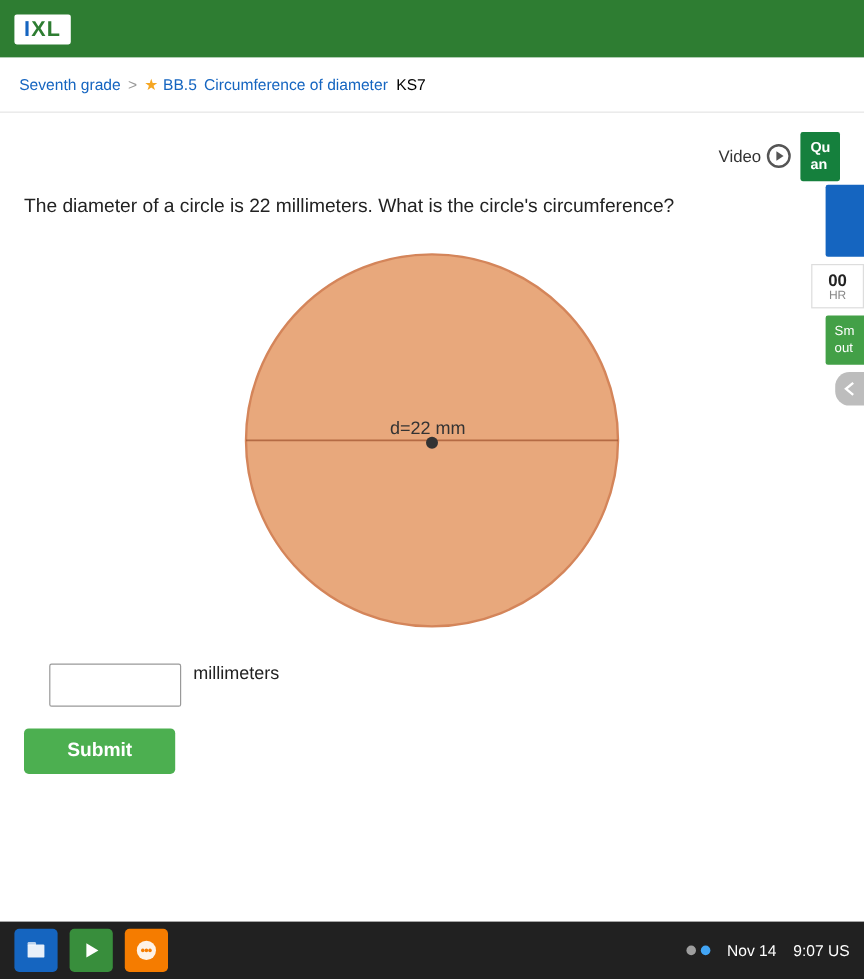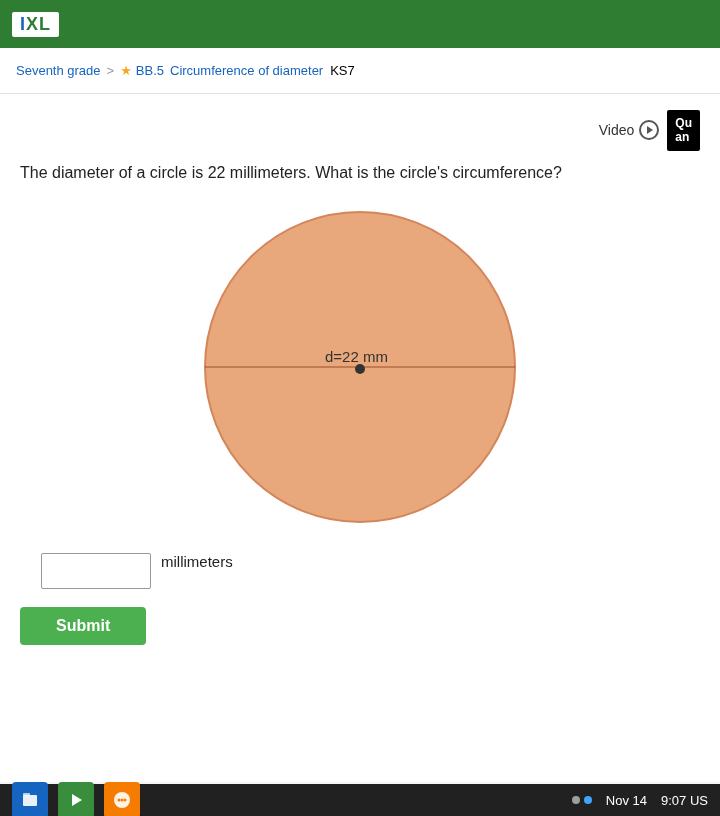--- a/index.html
+++ b/index.html
@@ -97,21 +97,21 @@
     #video-icon::after {
       content: '';
       border-left: 6px solid #555;
       border-top: 4px solid transparent;
       border-bottom: 4px solid transparent;
       margin-left: 2px;
     }
 
     
     #qa-panel {
-      background: #000000;
+      background: #15803d;
       color: white;
       font-size: 12px;
       font-weight: bold;
       padding: 6px 8px;
       border-radius: 2px;
       cursor: pointer;
       line-height: 1.2;
     }
 
     
@@ -224,21 +224,21 @@
       padding: 10px 36px;
       cursor: pointer;
     }
 
     
     #taskbar {
       position: absolute;
       bottom: 0;
       left: 0;
       width: 720px;
-      height: 32px;
+      height: 48px;
       background: #212121;
       display: flex;
       align-items: center;
       padding: 0 12px;
       gap: 10px;
     }
     .taskbar-icon {
       width: 36px;
       height: 36px;
       border-radius: 4px;
@@ -299,20 +299,36 @@
       <span>Video</span>
       <div id="video-icon"></div>
     </button>
     <div id="qa-panel">
       <div>Qu</div>
       <div>an</div>
     </div>
   </div>
 
   
+  <div id="side-panel">
+    <div id="side-blue-bar"></div>
+    <div id="side-timer">
+      <div id="side-timer-val">00</div>
+      <div style="font-size:10px;color:#888;">HR</div>
+    </div>
+    <div id="side-smart-btn">
+      <div>Sm</div>
+      <div>out</div>
+    </div>
+    <div id="side-chevron">
+      <svg width="10" height="14" viewBox="0 0 10 14" fill="none">
+        <polyline points="8,2 2,7 8,12" stroke="white" stroke-width="2" fill="none"></polyline>
+      </svg>
+    </div>
+  </div>
 
   
   <p id="question-text">The diameter of a circle is 22 millimeters. What is the circle's circumference?</p>
 
   
   <div id="circle-area">
     <svg id="circle-svg" width="420" height="340" viewBox="0 0 420 340">
 
       <circle cx="210" cy="170" r="155" fill="#e8a87c" stroke="#d4855a" stroke-width="2"></circle>
 

